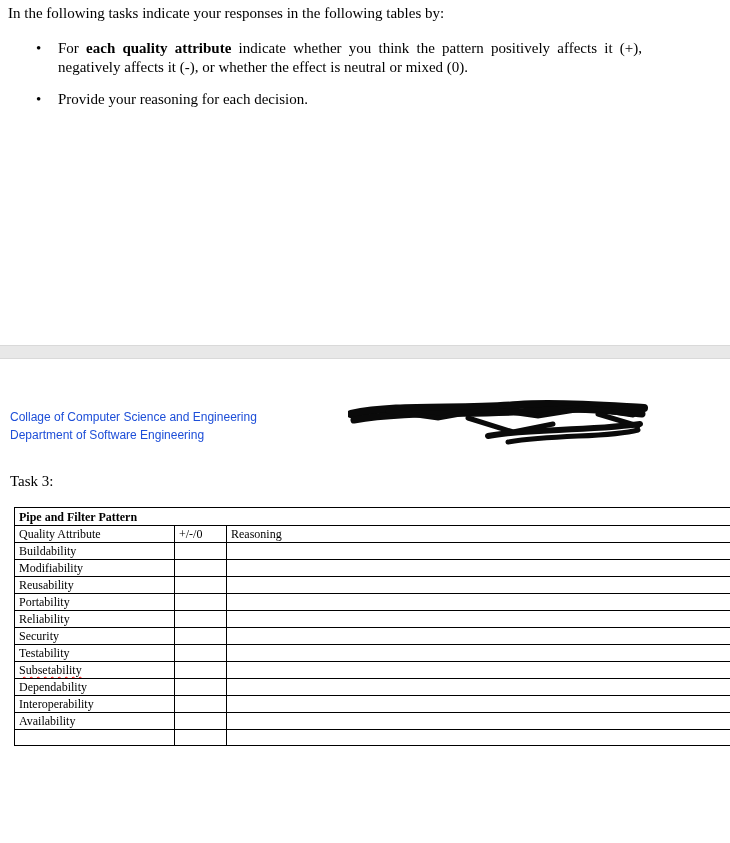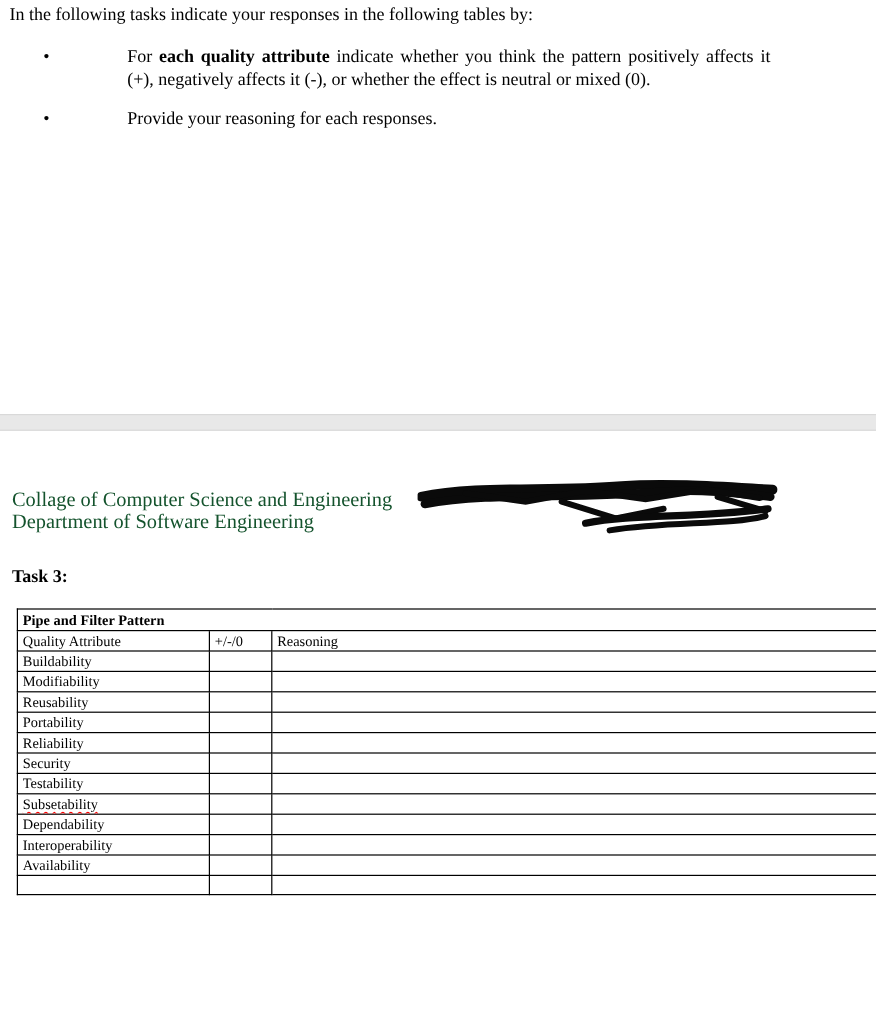--- a/index.html
+++ b/index.html
@@ -25,48 +25,47 @@
     width: 606px;
   }
   .bullet-row .bullet-glyph {
     width: 22px; flex: 0 0 22px;
     font-size: 15px; line-height: 19px;
   }
   .bullet-row .bullet-text {
     font-size: 15px; line-height: 19px;
     text-align: justify;
     flex: 1;
-    margin-left: 48px;
   }
   .bullet-1 { top: 39px; }
   .bullet-2 { top: 90px; }
 
   .page-gap {
     position: absolute; left: 0; top: 345px;
     width: 730px; height: 14px;
     background: #e8e8e8;
     border-top: 1px solid #d9d9d9;
     border-bottom: 1px solid #d9d9d9;
   }
 
   .page-header {
     position: absolute; left: 10px; top: 408px;
-    font-family: Liberation Serif, serif;
-    font-size: 17px; line-height: 18px;
-    color: #14532d;
+    font-family: Liberation Sans, sans-serif;
+    font-size: 12px; line-height: 18px;
+    color: #1d4ed8;
   }
 
   .scribble {
     position: absolute; left: 348px; top: 398px;
     width: 300px; height: 55px;
   }
 
   .task-label {
     position: absolute; left: 10px; top: 473px;
-    font-size: 15px; font-weight: bold; text-align: center;
+    font-size: 15px; font-weight: normal; text-align: center;
   }
 
   table.qa-table {
     position: absolute; left: 14px; top: 507px;
     width: 722px;
     border-collapse: collapse;
     font-size: 12px;
   }
   table.qa-table td {
     border: 1px solid #000;
@@ -94,21 +93,21 @@
 
 <div class="intro">In the following tasks indicate your responses in the following tables by:</div>
 
 <div class="bullet-row bullet-1">
   <span class="bullet-glyph">•</span>
   <span class="bullet-text"><span>For </span><b>each quality attribute</b><span> indicate whether you think the pattern positively affects it (+), negatively affects it (-), or whether the effect is neutral or mixed (0).</span></span>
 </div>
 
 <div class="bullet-row bullet-2">
   <span class="bullet-glyph">•</span>
-  <span class="bullet-text">Provide your reasoning for each responses.</span>
+  <span class="bullet-text">Provide your reasoning for each decision.</span>
 </div>
 
 <div class="page-gap"></div>
 
 <div class="page-header">
   <div>Collage of Computer Science and Engineering</div>
   <div>Department of Software Engineering</div>
 </div>
 
 <svg class="scribble" viewBox="0 0 300 55" aria-hidden="true">

